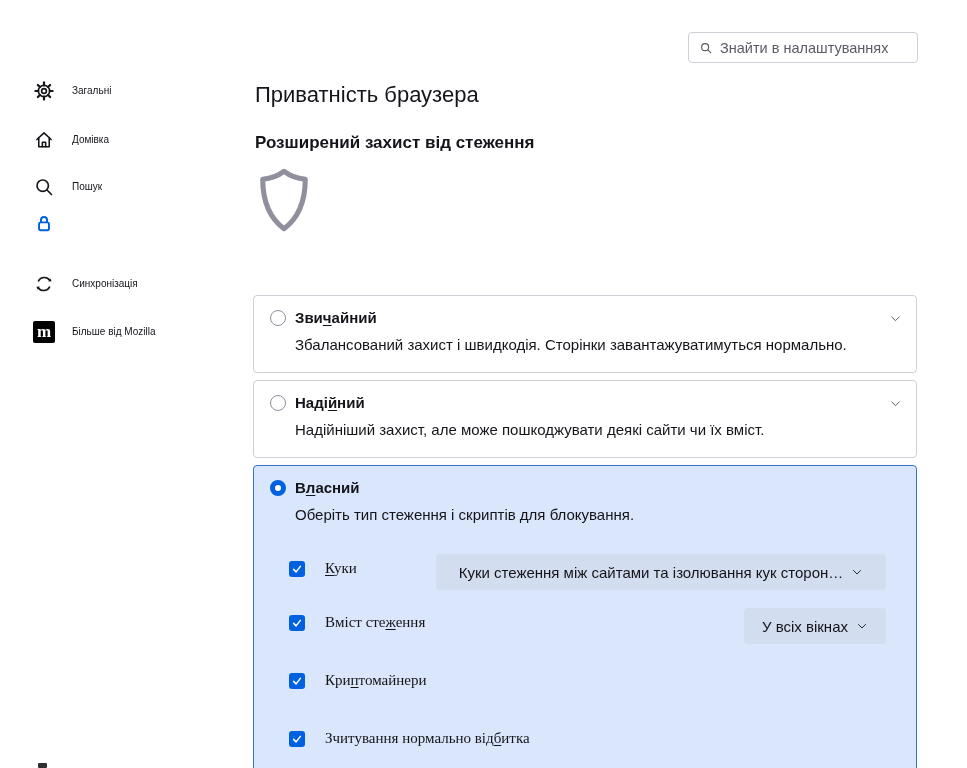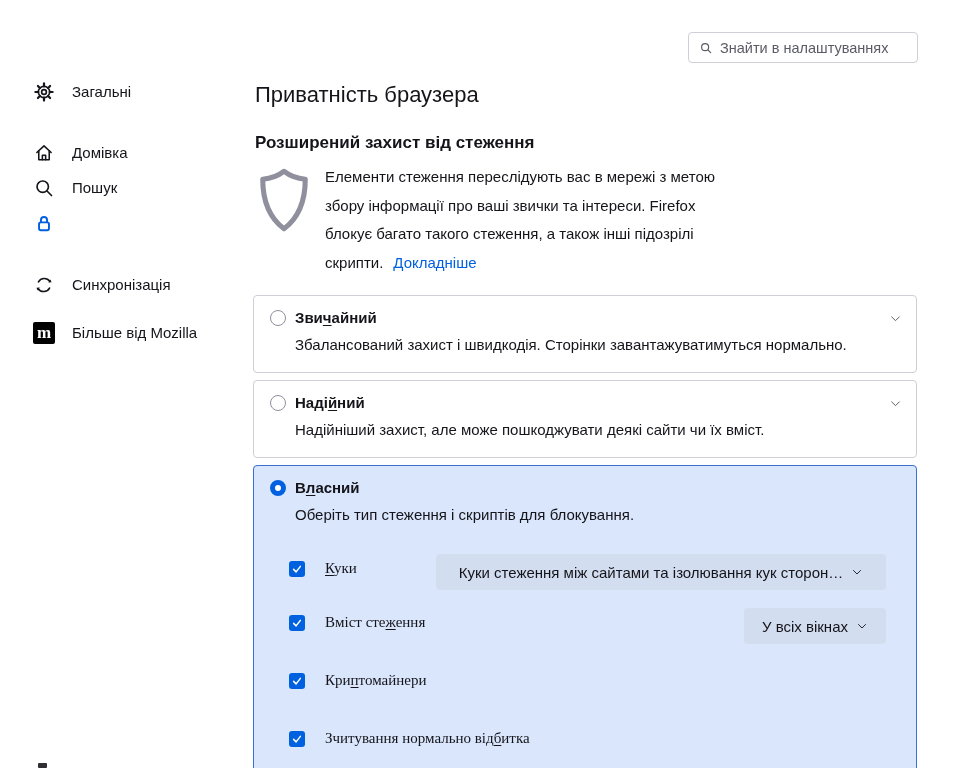--- a/index.html
+++ b/index.html
@@ -17,21 +17,21 @@
     border:1px solid #cfcfd8; border-radius:4px; background:#fff;
     display:flex; align-items:center; gap:7px; padding:0 10px;
   }
   .search-box .ph { color:#5b5b66; font-size:14.5px; white-space:nowrap; }
 
   
   .side-item {
     position:absolute; left:33px; display:flex; align-items:center; gap:17px;
     color:#15141a; cursor:default;
   }
-  .side-item .lbl { font-size:15px; line-height:1.55; }
+  .side-item .lbl { font-size:10px; line-height:1.55; }
   .side-item.selected { color:#0060df; }
   .moz-badge {
     width:22px; height:22px; background:#000; border-radius:2px;
     color:#fff; font-family:"Liberation Serif", serif; font-weight:700;
     font-size:17px; line-height:21px; text-align:center;
   }
 
   
   .main { position:absolute; left:253px; top:0; width:664px; height:768px; }
   .page-title { position:absolute; left:2px; top:82px; font-size:22px; font-weight:300; }
@@ -115,21 +115,21 @@
         <line x1="12" y1="5.8" x2="12" y2="2.6"></line>
           <line x1="16.38" y1="7.62" x2="18.65" y2="5.35"></line>
       </g>
       <circle cx="12" cy="12" r="6.2" stroke-width="1.8"></circle>
       <circle cx="12" cy="12" r="2.6" stroke-width="1.8"></circle>
     </svg>
   </span>
   <span class="lbl">Загальні</span>
 </div>
 
-<div class="side-item" style="top:141px">
+<div class="side-item" style="top:129px">
   <span>
     <svg width="22" height="22" viewBox="0 0 24 24" fill="none" stroke="currentColor" stroke-width="1.7" stroke-linejoin="round" stroke-linecap="round">
       <path d="M4.2 11.4 L12 4.2 L19.8 11.4"></path>
       <path d="M6.3 9.6 V19.3 H17.7 V9.6"></path>
       <path d="M10.2 19.3 V14.4 H13.8 V19.3"></path>
     </svg>
   </span>
   <span class="lbl">Домівка</span>
 </div>
 
@@ -173,21 +173,20 @@
 
   <div class="page-title">Приватність браузера</div>
   <div class="section-heading">Розширений захист від стеження</div>
 
   <span class="shield">
     <svg width="58" height="68" viewBox="0 0 24 27" fill="none" stroke="#8f8f9d" stroke-width="2.1" stroke-linejoin="round">
       <path d="M12 1.6 C9.7 3.4 6.6 4.6 3.2 4.9 C3.2 13.3 6 20.9 12 25.4 C18 20.9 20.8 13.3 20.8 4.9 C17.4 4.6 14.3 3.4 12 1.6 Z"></path>
     </svg>
   </span>
 
-  <div class="etp-desc"><span>Елементи стеження переслідують вас в мережі з метою збору інформації про ваші звички та інтереси. Firefox блокує багато такого стеження, а також інші підозрілі скрипти.</span><span class="learn-more">Докладніше</span></div>
 
 
   <div class="card" style="top:380px;height:78px">
     <div class="opt-row">
       <span class="radio"></span>
       <span class="opt-label"><span>Наді</span><span class="ak">й</span><span>ний</span></span>
     </div>
     <div class="opt-desc">Надійніший захист, але може пошкоджувати деякі сайти чи їх вміст.</div>
     <span class="card-chevron">
       <svg width="13" height="13" viewBox="0 0 24 24" fill="none" stroke="#5b5b66" stroke-width="1.8" stroke-linecap="round" stroke-linejoin="round">

